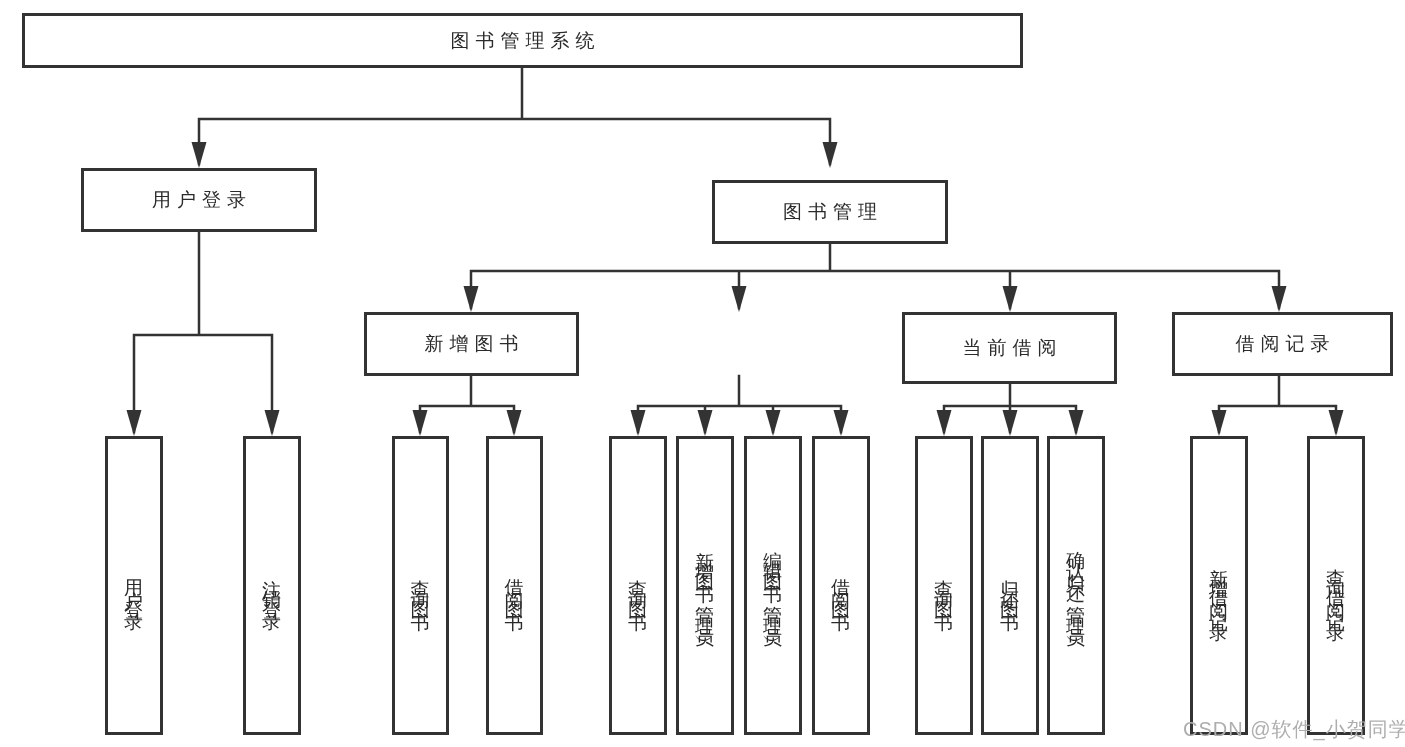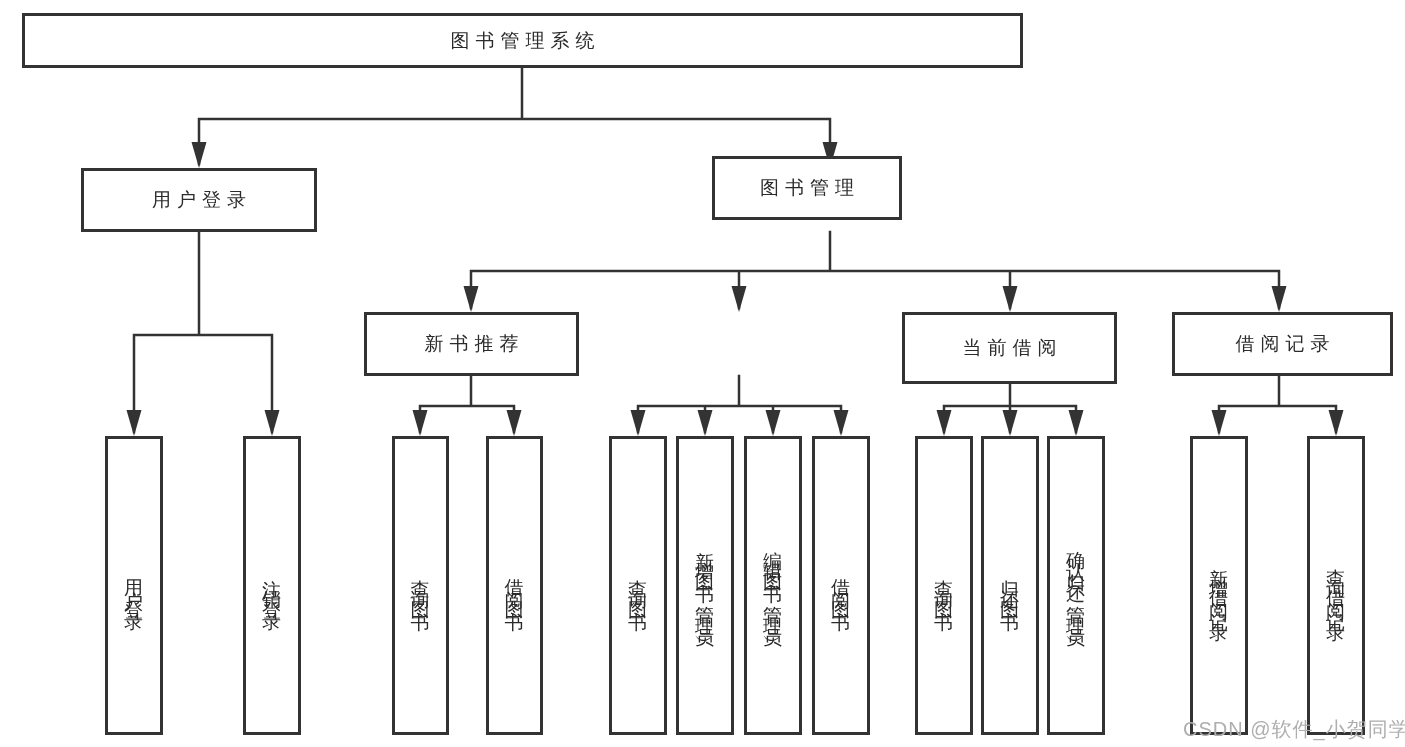--- a/index.html
+++ b/index.html
@@ -97,26 +97,26 @@
     </g>
   </svg>
 
   <div class="node hbox" style="left:22px; top:13px; width:1001px; height:55px;">
     <span class="label">图书管理系统</span>
   </div>
 
   <div class="node hbox" style="left:81px; top:168px; width:236px; height:64px;">
     <span class="label">用户登录</span>
   </div>
-  <div class="node hbox" style="left:712px; top:156px; width:190px; height:64px;">
+  <div class="node hbox" style="left:712px; top:180px; width:236px; height:64px;">
     <span class="label">图书管理</span>
   </div>
 
   <div class="node hbox" style="left:364px; top:312px; width:215px; height:64px;">
-    <span class="label">新书推荐</span>
+    <span class="label">新增图书</span>
   </div>
   <div class="node hbox" style="left:902px; top:312px; width:215px; height:72px;">
     <span class="label">当前借阅</span>
   </div>
   <div class="node hbox" style="left:1172px; top:312px; width:221px; height:64px;align-items:center;">
     <span class="label">借阅记录</span>
   </div>
 
   <div class="node vbox" style="left:105px; top:436px; width:58px; height:299px;">
     <span class="label">用户登录</span>

